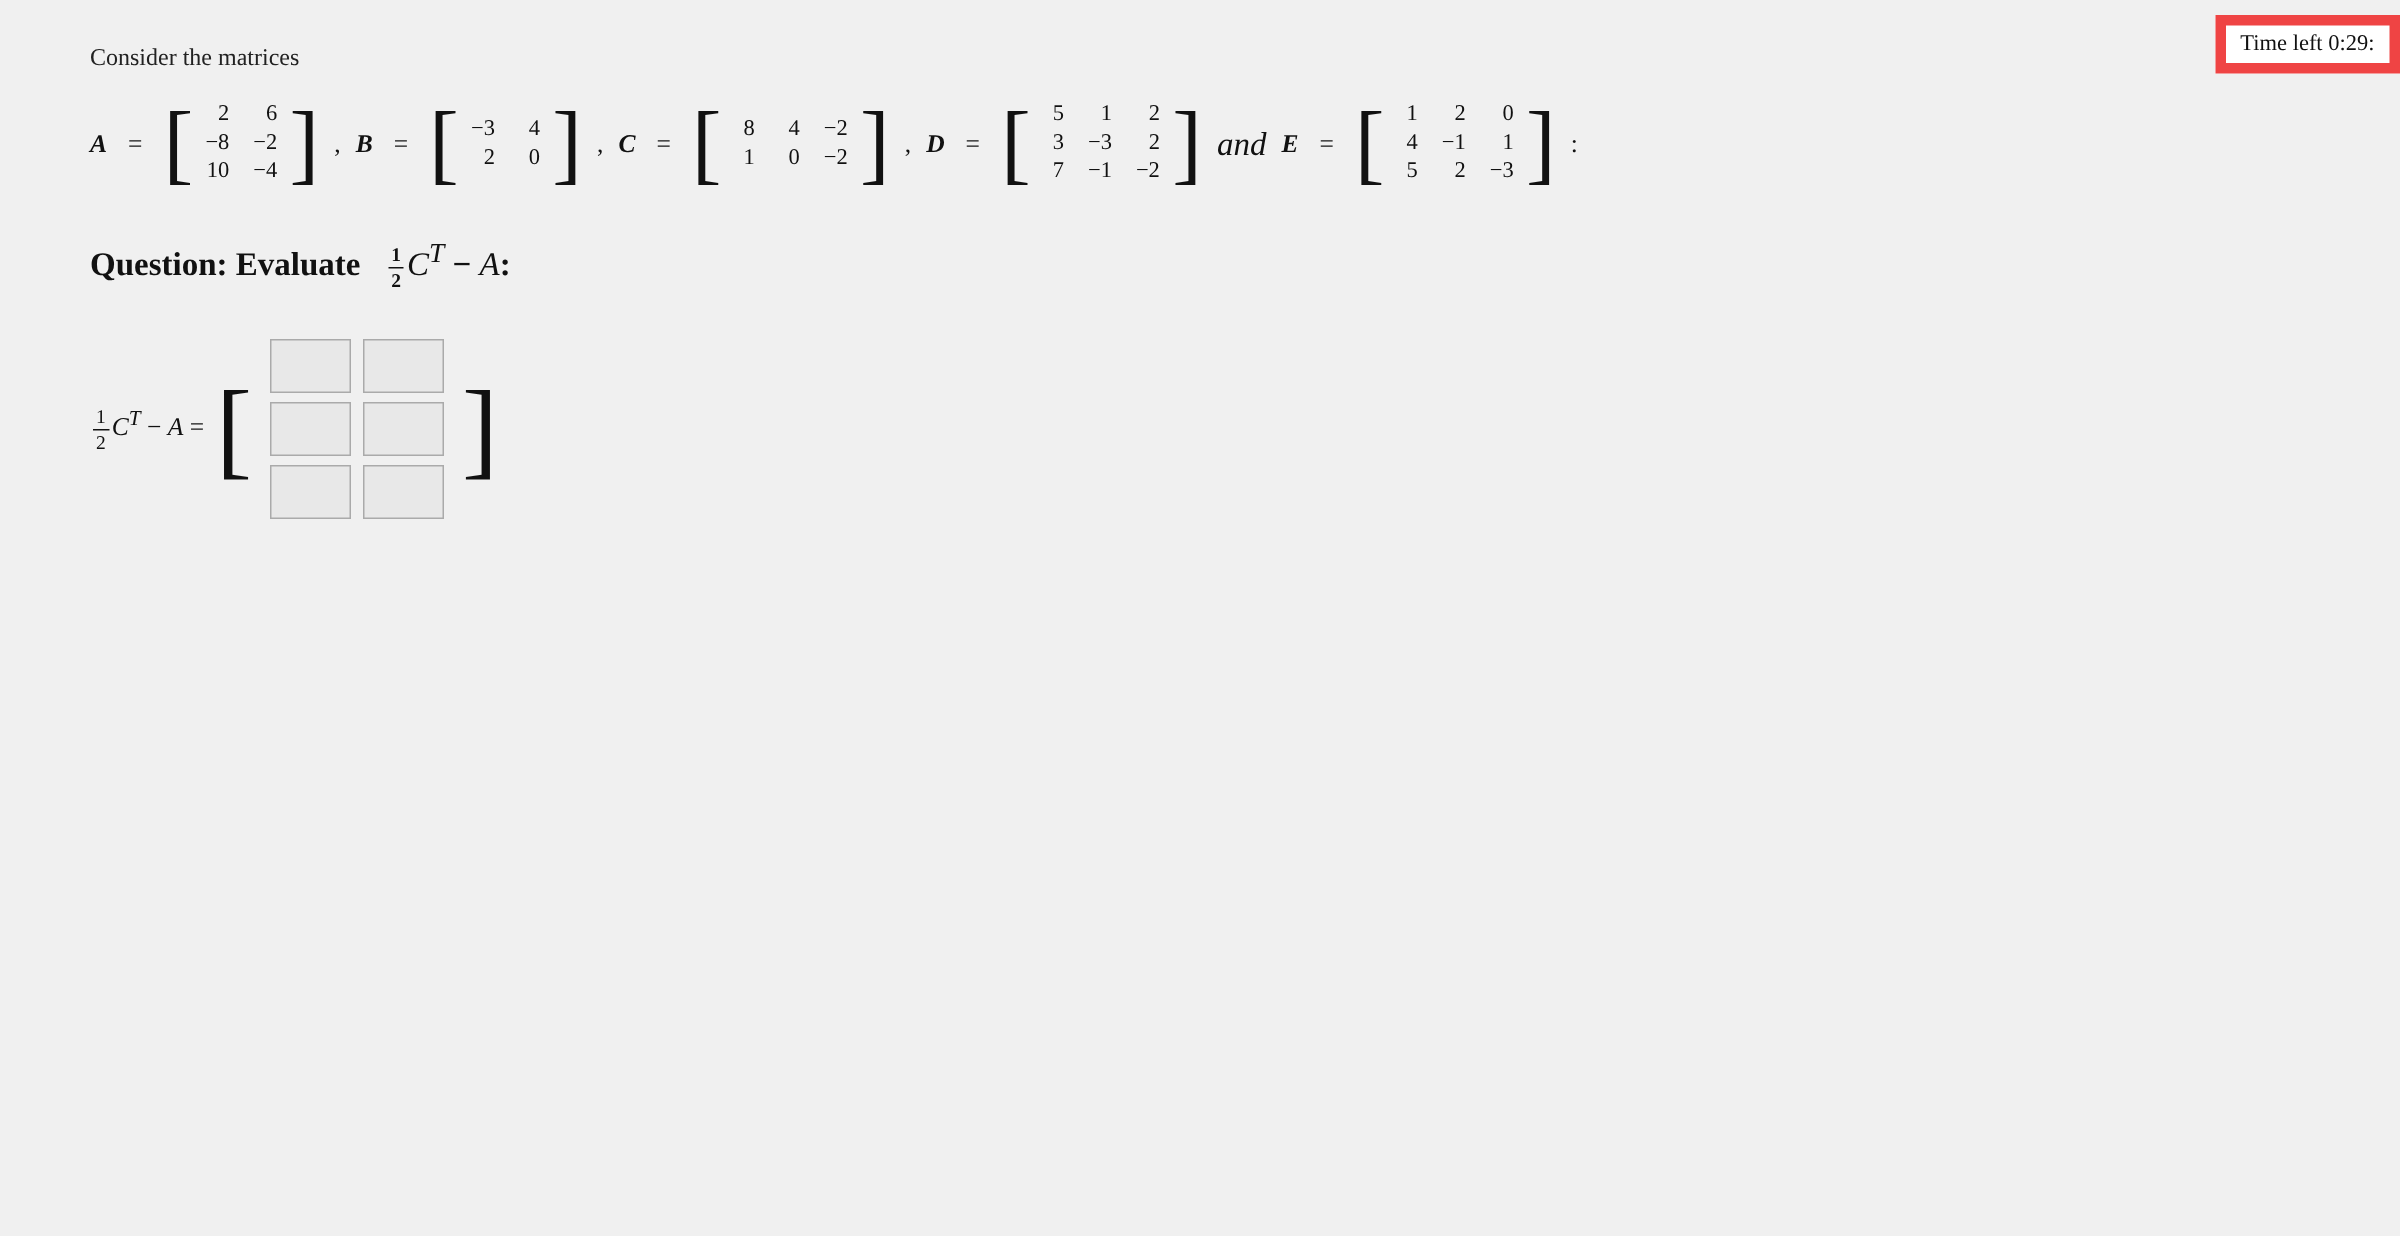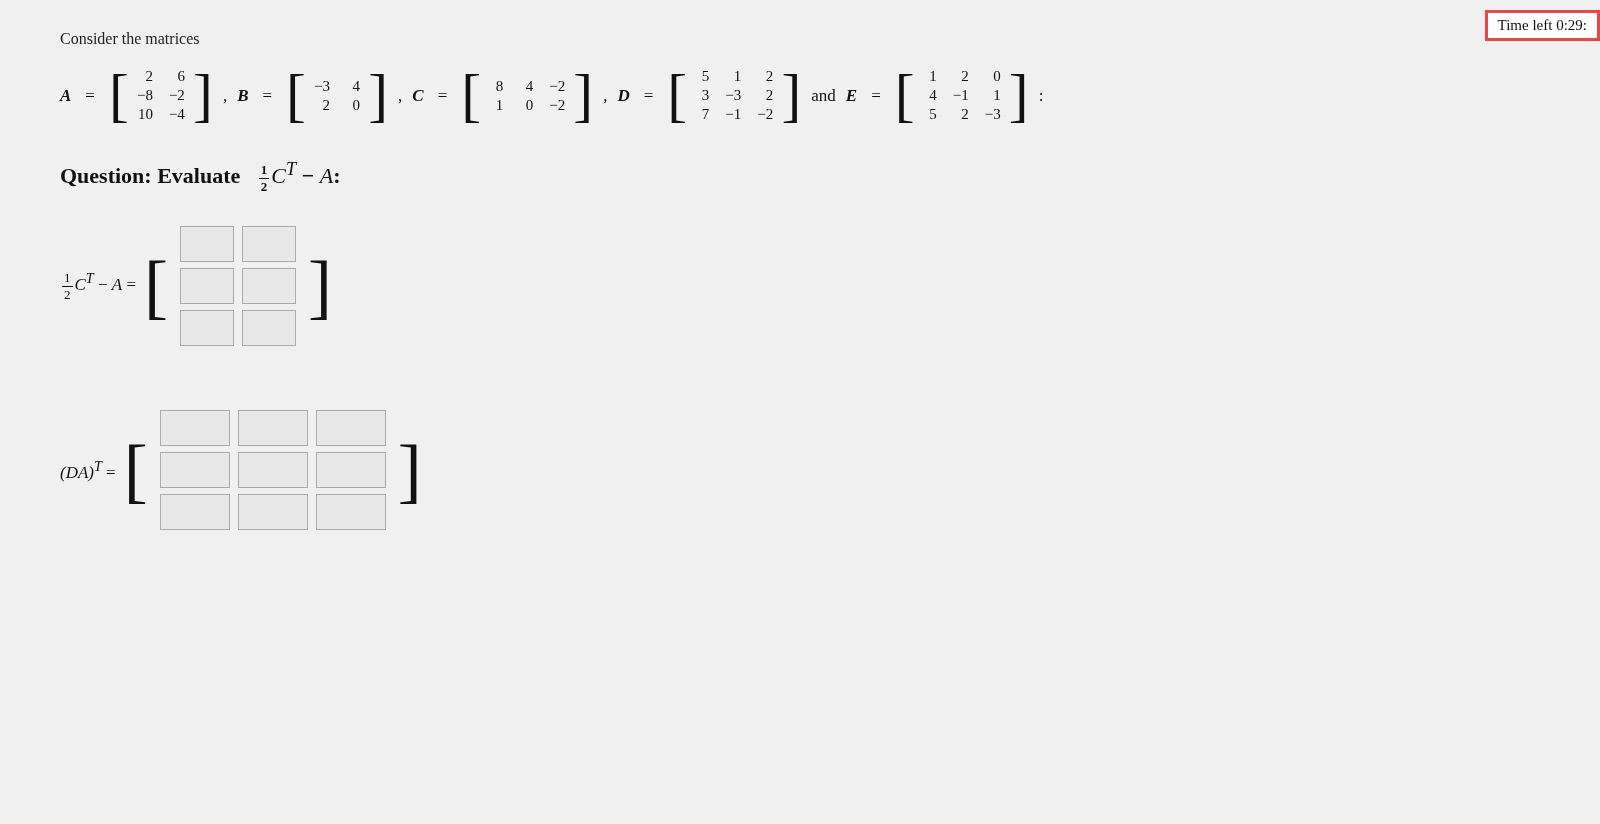--- a/index.html
+++ b/index.html
@@ -83,21 +83,21 @@
 
     .comma { font-size: 17px; }
     .equals { font-size: 17px; margin: 0 4px; }
 
     
     .timer {
       position: fixed;
       top: 10px;
       right: 0;
       background: white;
-      border: 3px solid #ef4444;
+      border: 7px solid #ef4444;
       padding: 4px 10px;
       font-size: 15px;
     }
 
     
     .question-title {
       font-weight: bold;
       font-size: 22px;
       margin-bottom: 20px;
       margin-top: 10px;
@@ -272,21 +272,21 @@
       <span class="matrix-cell">2</span>
       <span class="matrix-cell">3</span>
       <span class="matrix-cell">−3</span>
       <span class="matrix-cell">2</span>
       <span class="matrix-cell">7</span>
       <span class="matrix-cell">−1</span>
       <span class="matrix-cell">−2</span>
     </div>
   </div>
 
-  <span style="font-size:17px;">and</span>
+  <span style="font-size:22px;font-style:italic;">and</span>
   <span class="matrix-label bold-label">E</span>
   <span class="equals">=</span>
   <div class="matrix-bracket">
     <div class="matrix-inner matrix-3col">
       <span class="matrix-cell">1</span>
       <span class="matrix-cell">2</span>
       <span class="matrix-cell">0</span>
       <span class="matrix-cell">4</span>
       <span class="matrix-cell">−1</span>
       <span class="matrix-cell">1</span>
@@ -324,32 +324,13 @@
         <input class="answer-input" type="text" style="">
         <input class="answer-input" type="text" style="">
         <input class="answer-input" type="text" style="">
       </div>
     </div>
   </div>
 </div>
 
 <div class="section">
 
-  <div class="answer-row">
-    <span style="font-size:17px;">
-      <em>(DA)<sup>T</sup></em>&nbsp;=
-    </span>
-
-    <div class="answer-bracket">
-      <div class="answer-grid answer-grid-da">
-        <input class="answer-input-wide" type="text" style="">
-        <input class="answer-input-wide" type="text" style="">
-        <input class="answer-input-wide" type="text" style="">
-        <input class="answer-input-wide" type="text" style="">
-        <input class="answer-input-wide" type="text" style="">
-        <input class="answer-input-wide" type="text" style="">
-        <input class="answer-input-wide" type="text" style="">
-        <input class="answer-input-wide" type="text" style="">
-        <input class="answer-input-wide" type="text" style="">
-      </div>
-    </div>
-  </div>
 </div>
 
 </body></html>

